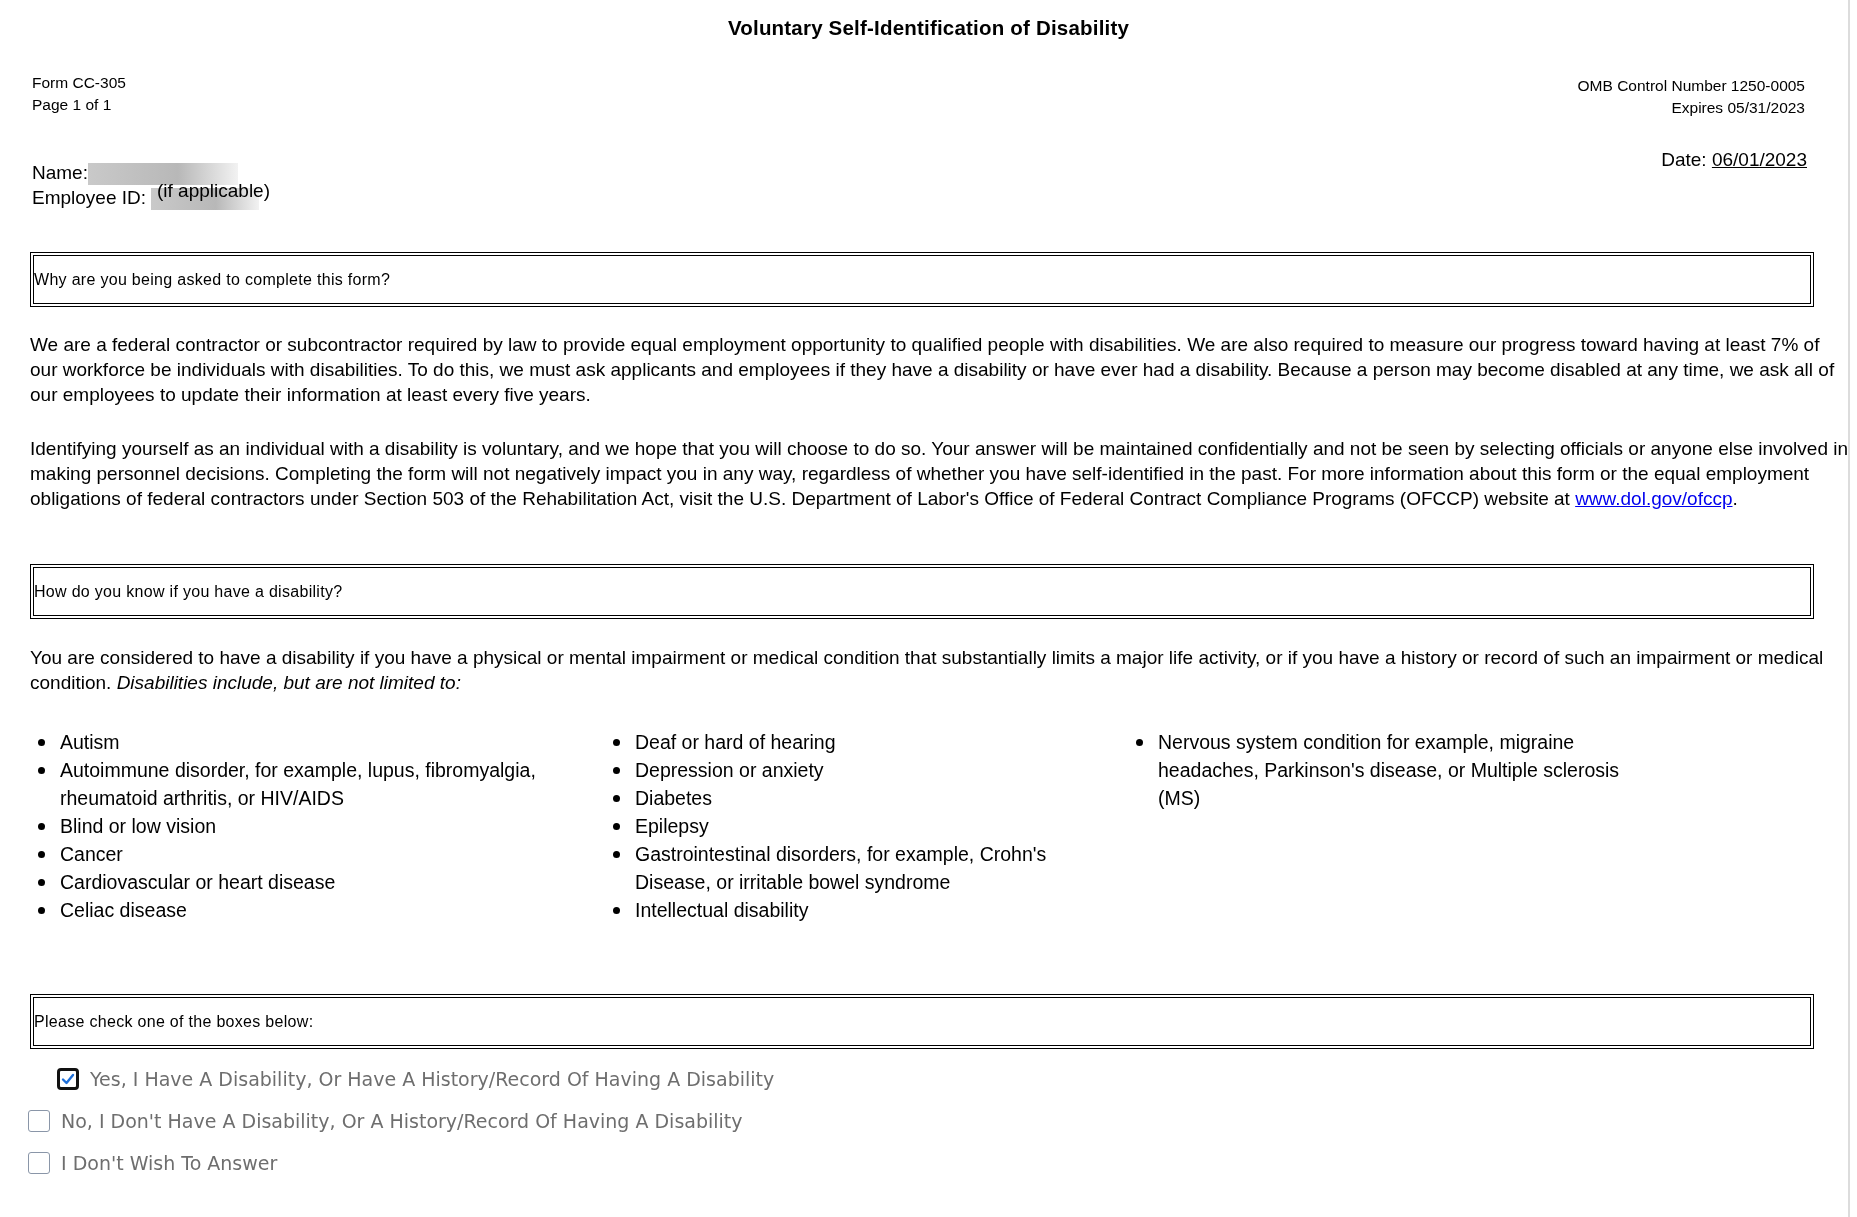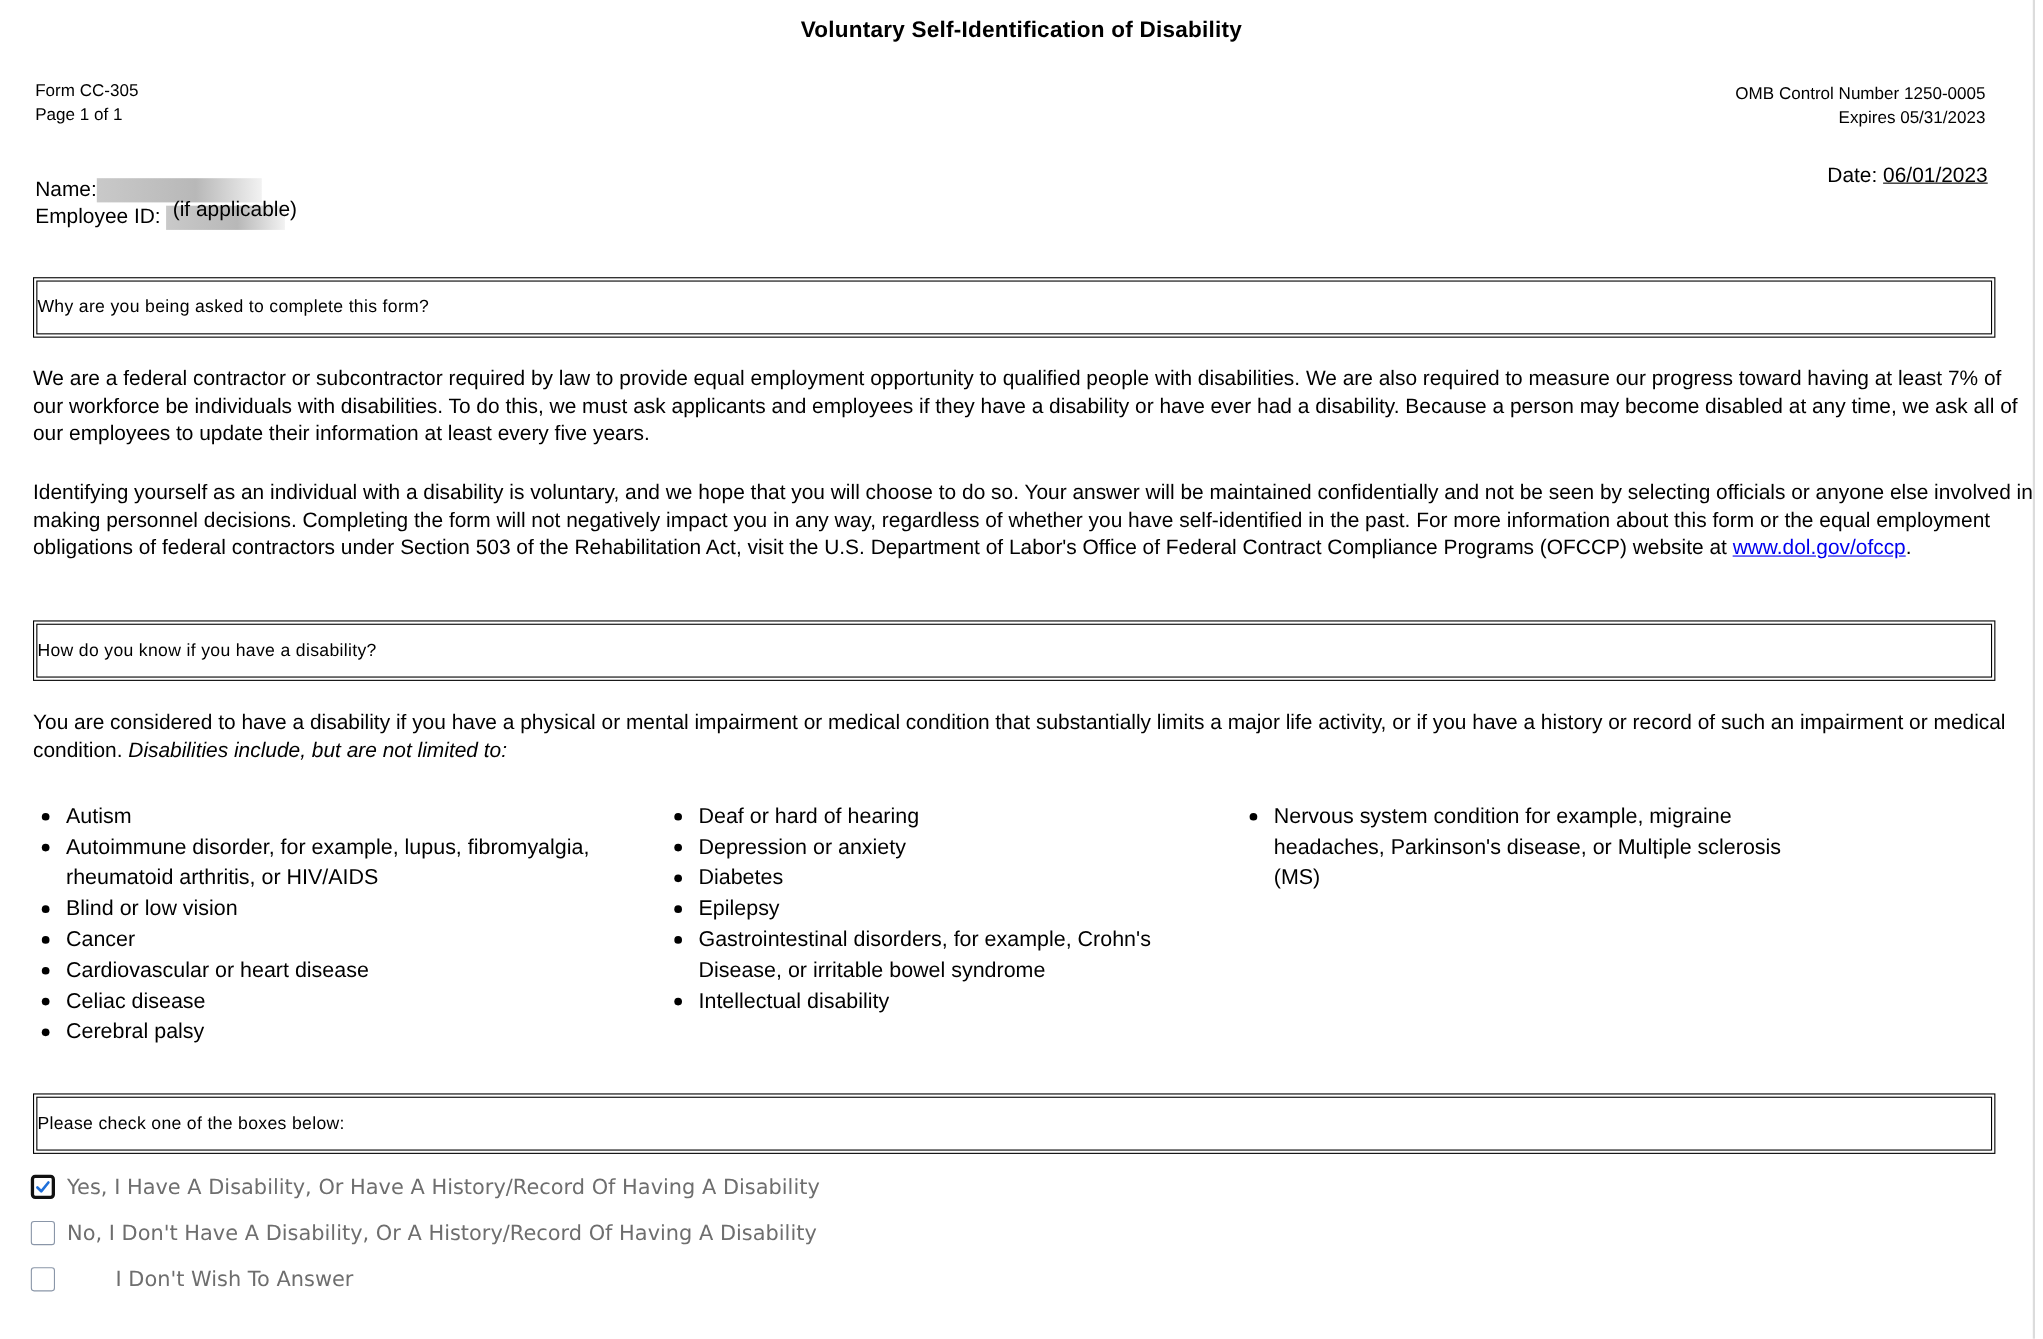--- a/index.html
+++ b/index.html
@@ -80,46 +80,45 @@
 
 <div class="para" style="top:645px;"><span>You are considered to have a disability if you have a physical or mental impairment or medical condition that substantially limits a major life activity, or if you have a history or record of such an impairment or medical condition.  </span><i>Disabilities include, but are not limited to:</i></div>
 
 <ul class="list list-1">
     <li>Autism</li>
     <li>Autoimmune disorder, for example, lupus, fibromyalgia, rheumatoid arthritis, or HIV/AIDS</li>
     <li>Blind or low vision</li>
     <li>Cancer</li>
     <li>Cardiovascular or heart disease</li>
     <li>Celiac disease</li>
-    <li>Cerebral palsy</li>
   </ul>
 <ul class="list list-2">
     <li>Deaf or hard of hearing</li>
     <li>Depression or anxiety</li>
     <li>Diabetes</li>
     <li>Epilepsy</li>
     <li>Gastrointestinal disorders, for example, Crohn's Disease, or irritable bowel syndrome</li>
     <li>Intellectual disability</li>
   </ul>
 <ul class="list list-3">
     <li>Nervous system condition for example, migraine headaches, Parkinson's disease, or Multiple sclerosis (MS)</li>
   </ul>
 
 <div class="section-box" style="top:994px;">
   <span>Please check one of the boxes below:</span>
 </div>
 
-<label class="choice" style="top:1068px;">
+<label class="choice" style="top:1068px;margin-left:29px;">
   <span class="cb checked">
       <svg width="14" height="14" viewBox="0 0 14 14">
         <path d="M2 7.5 L5.5 11 L12 3" fill="none" stroke="#1e6fd9" stroke-width="2.4" stroke-linecap="round" stroke-linejoin="round"></path>
       </svg>
     </span>
   <span>Yes, I Have A Disability, Or Have A History/Record Of Having A Disability</span>
 </label>
 <label class="choice" style="top:1110px;">
   <span class="cb"></span>
   <span>No, I Don't Have A Disability, Or A History/Record Of Having A Disability</span>
 </label>
-<label class="choice" style="top:1152px;gap:44px;">
+<label class="choice" style="top:1152px;">
   <span class="cb"></span>
   <span>I Don't Wish To Answer</span>
 </label>
 
 </body></html>

